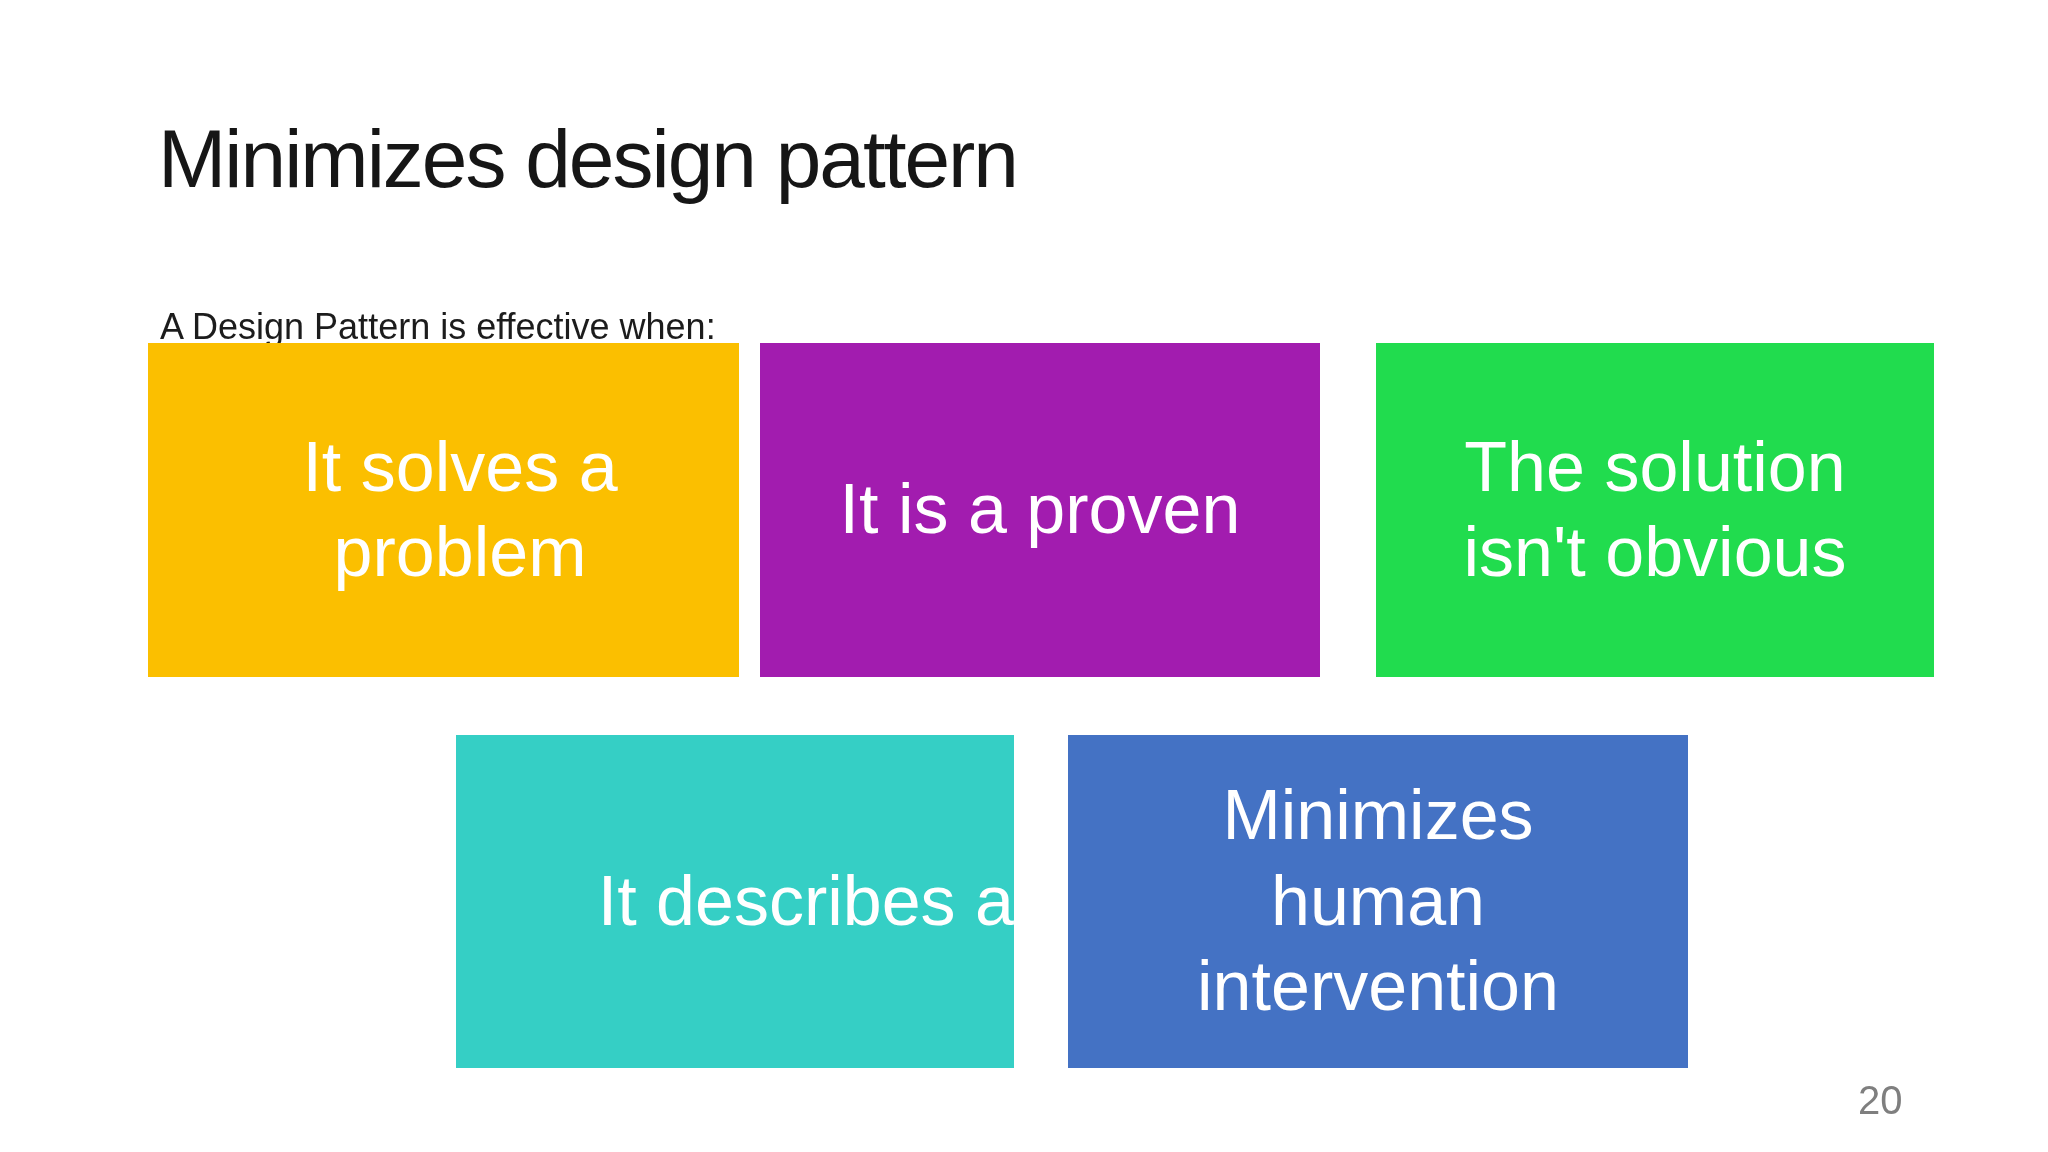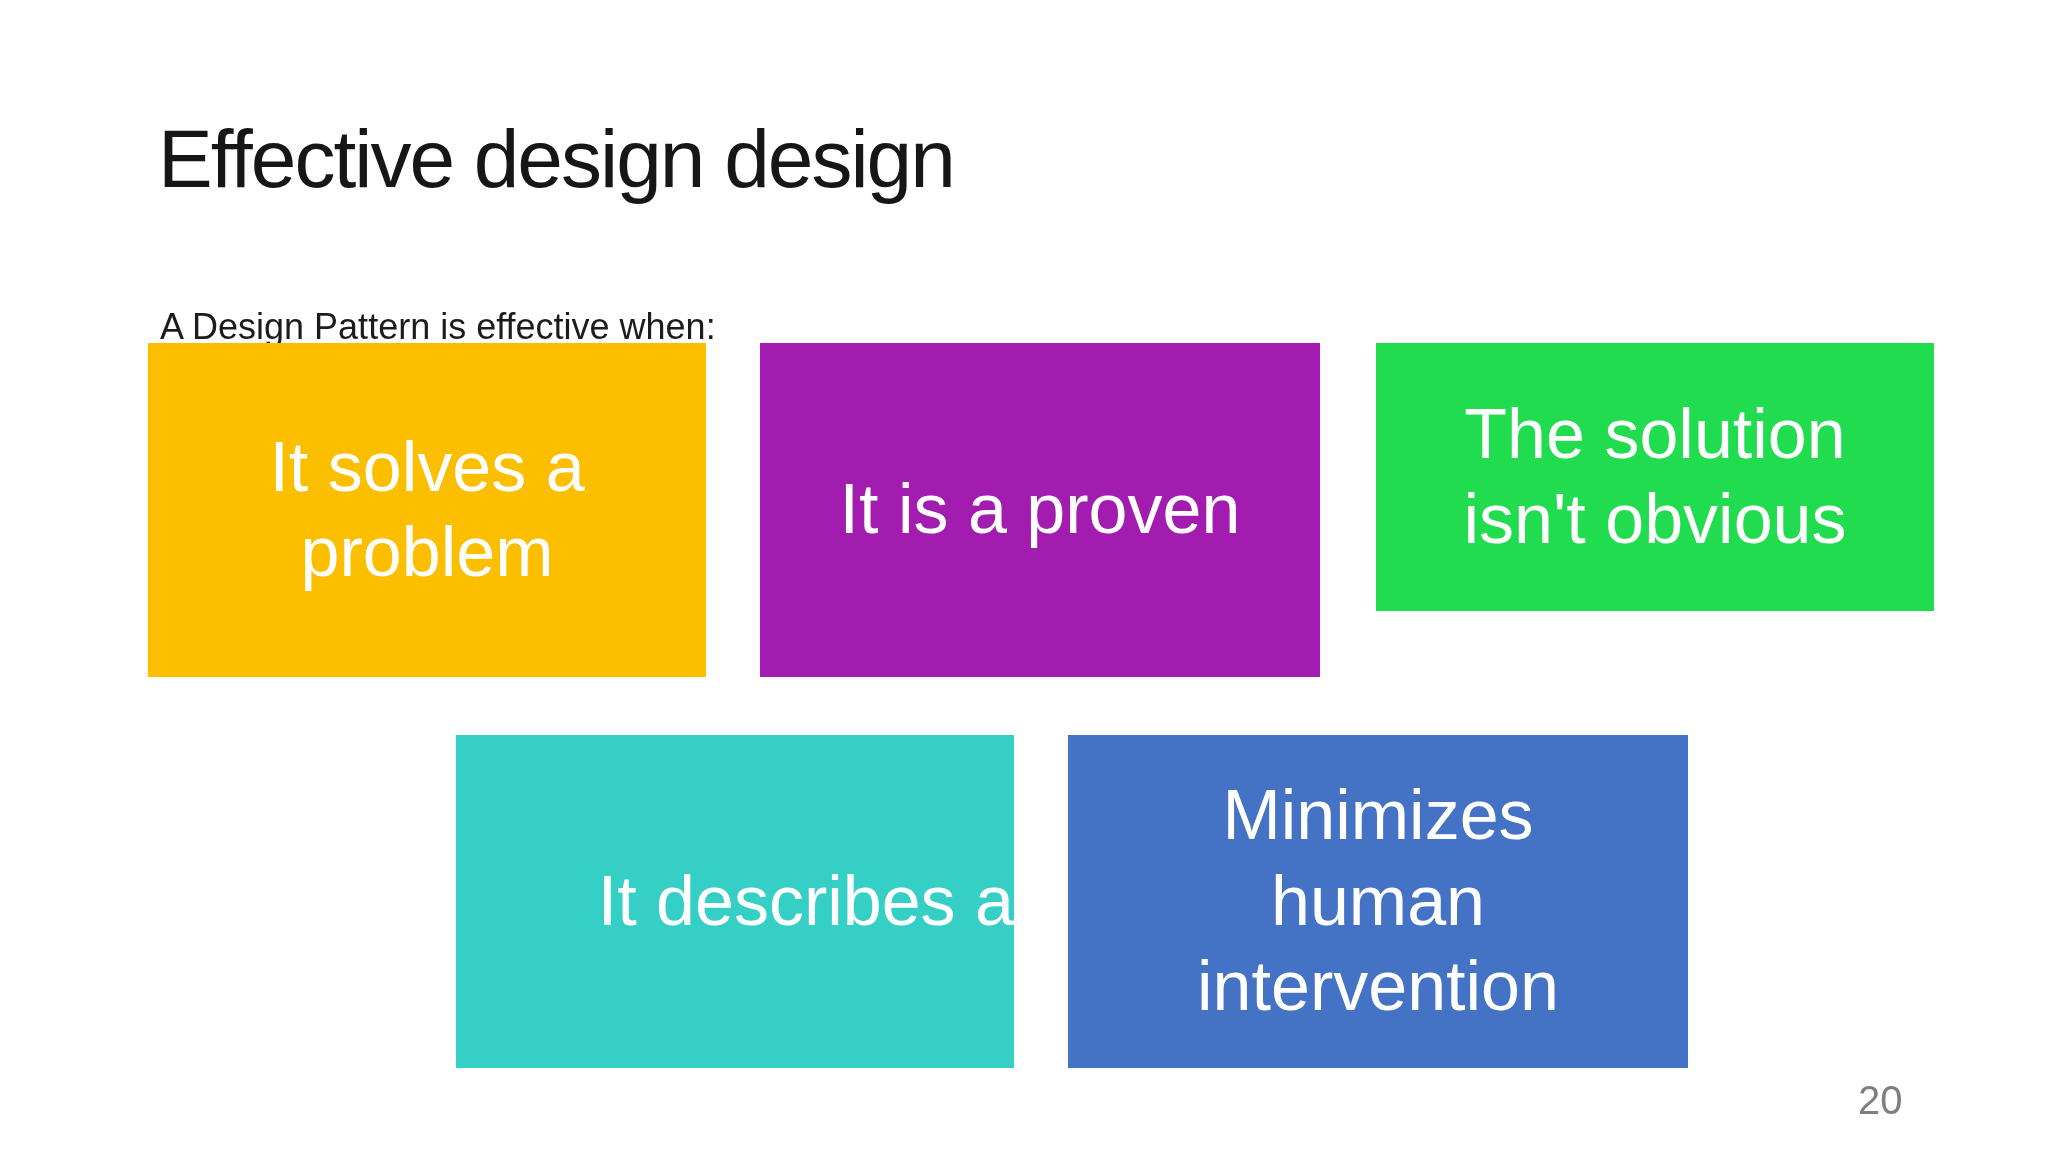--- a/index.html
+++ b/index.html
@@ -43,40 +43,40 @@
     align-items: center;
     justify-content: center;
     text-align: center;
     z-index: 2;
     color: #ffffff;
     font-size: 70px;
     line-height: 1.22;
     font-weight: 400;
   }
   .box .box-text { width: 100%; }
-  .box-1 { left: 148px;  top: 343px; width: 558px; height: 334px; }
+  .box-1 { left: 148px;  top: 343px; width: 558px; height: 334px; padding-left: 33px; }
   .box-2 { left: 760px;  top: 343px; width: 560px; height: 334px; }
-  .box-3 { left: 1376px; top: 343px; width: 558px; height: 268px; }
+  .box-3 { left: 1376px; top: 343px; width: 558px; height: 334px; }
   .box-4 { left: 456px;  top: 735px; width: 558px; height: 333px; text-align: right; }
   .box-5 { left: 1068px; top: 735px; width: 620px; height: 333px; }
   .page-number {
     position: absolute;
     left: 1858px;
     top: 1078px;
     font-size: 40px;
     color: #7f7f7f;
     z-index: 3;
   }
 </style>
 </head>
 <body>
 
 <div class="slide">
 
-  <h1 class="slide-title">Effective design design</h1>
+  <h1 class="slide-title">Minimizes design pattern</h1>
 
   <p class="slide-subtitle">A Design Pattern is effective when:</p>
 
   <div class="box box-1" style="background-color: rgb(251, 191, 0);">
     <div class="box-text">
       <span>It solves a</span><br>
       <span>problem</span>
     </div>
   </div>
 

